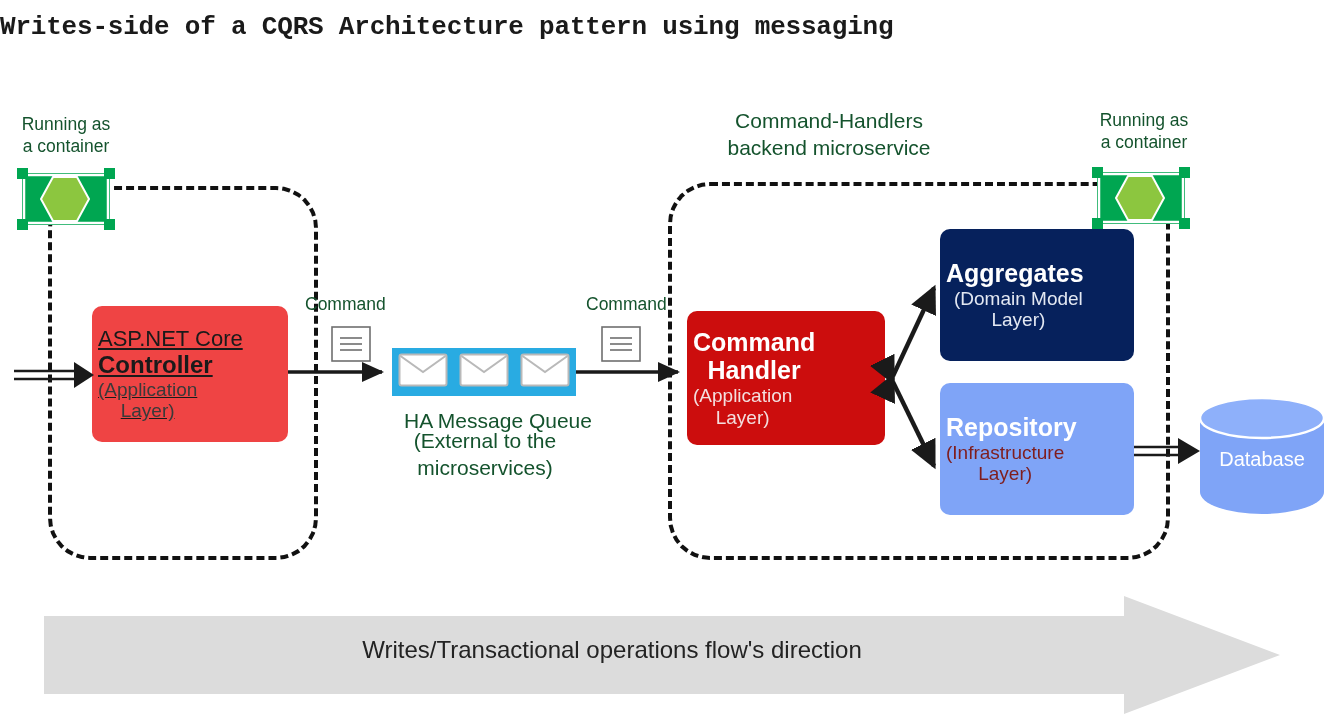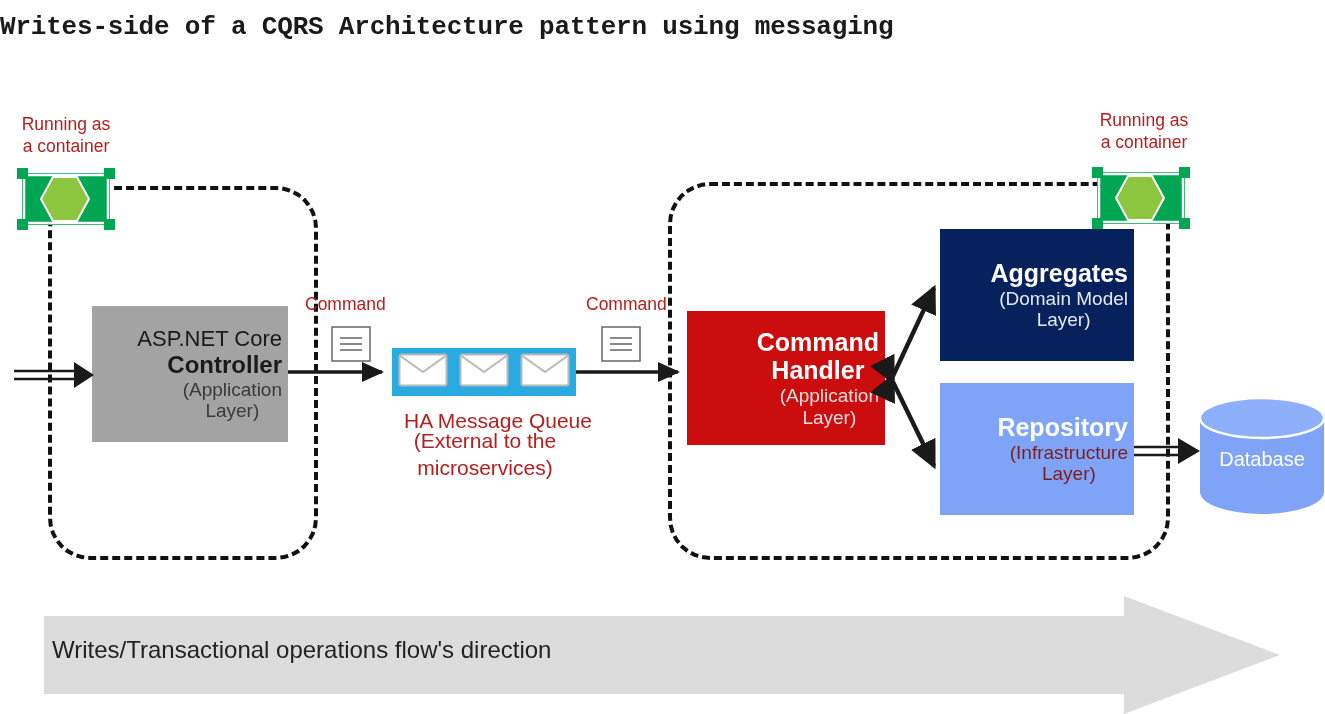--- a/index.html
+++ b/index.html
@@ -28,21 +28,21 @@
     font-size: 26px;
     font-weight: bold;
     color: #1a1a1a;
     letter-spacing: -0.2px;
     font-family: Liberation Mono, monospace;
   }
 
   
   .caption {
     font-size: 21px;
-    color: #b91c1c;
+    color: #14532d;
     line-height: 1.28;
     text-align: center;
     white-space: pre-line;
   }
   .caption.small {
     font-size: 17.5px;
     line-height: 1.25;
   }
 
   
@@ -53,32 +53,33 @@
   }
 
   
   .container-icon { width: 98px; height: 62px; }
   .container-icon svg { display: block; }
 
   
   .block {
     display: flex;
     flex-direction: column;
-    align-items: flex-end;
+    align-items: flex-start;
     justify-content: center;
     text-align: center;
     line-height: 1.14;
     box-sizing: border-box;
     padding: 4px 6px;
+    border-radius: 10px;
   }
   .block .t-reg   { font-size: 22px; font-weight: normal; }
   .block .t-bold  { font-size: 24px; font-weight: bold; }
   .block .t-sub   { font-size: 19px; font-weight: normal; white-space: pre-line; }
 
-  .block-controller { background: #a3a3a3; color: #1a1a1a; }
+  .block-controller { background: #ef4444; color: #1a1a1a; text-decoration: underline; }
   .block-controller .t-sub { color: #3a3a3a; }
   .block-handler { background: #CC0D0D; color: #ffffff; }
   .block-handler .t-bold { font-size: 25px; }
   .block-handler .t-sub { color: #f3dede; }
   .block-aggregates { background: #06215C; color: #ffffff; }
   .block-aggregates .t-bold { font-size: 25px; }
   .block-aggregates .t-sub { color: #e3e8f2; margin-left: 8px; }
   .block-repository { background: #7FA4F7; color: #ffffff; }
   .block-repository .t-bold { font-size: 25px; }
   .block-repository .t-sub { color: #7f1d1d; }
@@ -104,21 +105,21 @@
     text-align: center;
     color: #ffffff;
     font-size: 20px;
   }
 
   
   #flow-banner-text {
     left: 52px;
     top: 636px;
     width: 1120px;
-    text-align: left;
+    text-align: center;
     font-size: 24px;
     color: #232323;
   }
 
   svg.overlay {
     position: absolute;
     left: 0; top: 0;
     width: 1325px; height: 714px;
     pointer-events: none;
   }
@@ -200,20 +201,22 @@
 
   <div class="abs doc-icon" style="left:600px; top:323px;">
     <svg viewBox="0 0 42 42" width="42" height="42" xmlns="http://www.w3.org/2000/svg">
       <rect x="2" y="4" width="38" height="34" fill="#ffffff" stroke="#6f6f6f" stroke-width="1.6"></rect>
       <line x1="10" y1="15" x2="32" y2="15" stroke="#6f6f6f" stroke-width="1.6"></line>
       <line x1="10" y1="21" x2="32" y2="21" stroke="#6f6f6f" stroke-width="1.6"></line>
       <line x1="10" y1="27" x2="32" y2="27" stroke="#6f6f6f" stroke-width="1.6"></line>
     </svg>
   </div>
 
+  <div class="abs caption" style="left:664px; top:108px; width:330px;">Command-Handlers
+backend microservice</div>
 
   <div class="abs caption small" style="left:1082px; top:110px; width:124px;">Running as
 a container</div>
 
   <div class="abs container-icon" style="left:1092px; top:167px;">
     <svg viewBox="0 0 98 62" width="98" height="62" xmlns="http://www.w3.org/2000/svg">
       <rect x="5" y="5" width="88" height="52" fill="#00A651"></rect>
       <rect x="7" y="7" width="84" height="48" fill="none" stroke="#ffffff" stroke-width="2.5"></rect>
       <polygon points="36,9 60,9 72,31 60,53 36,53 24,31" fill="#8CC63F" stroke="#ffffff" stroke-width="2"></polygon>
       <rect x="0" y="0" width="11" height="11" fill="#00A651"></rect>

